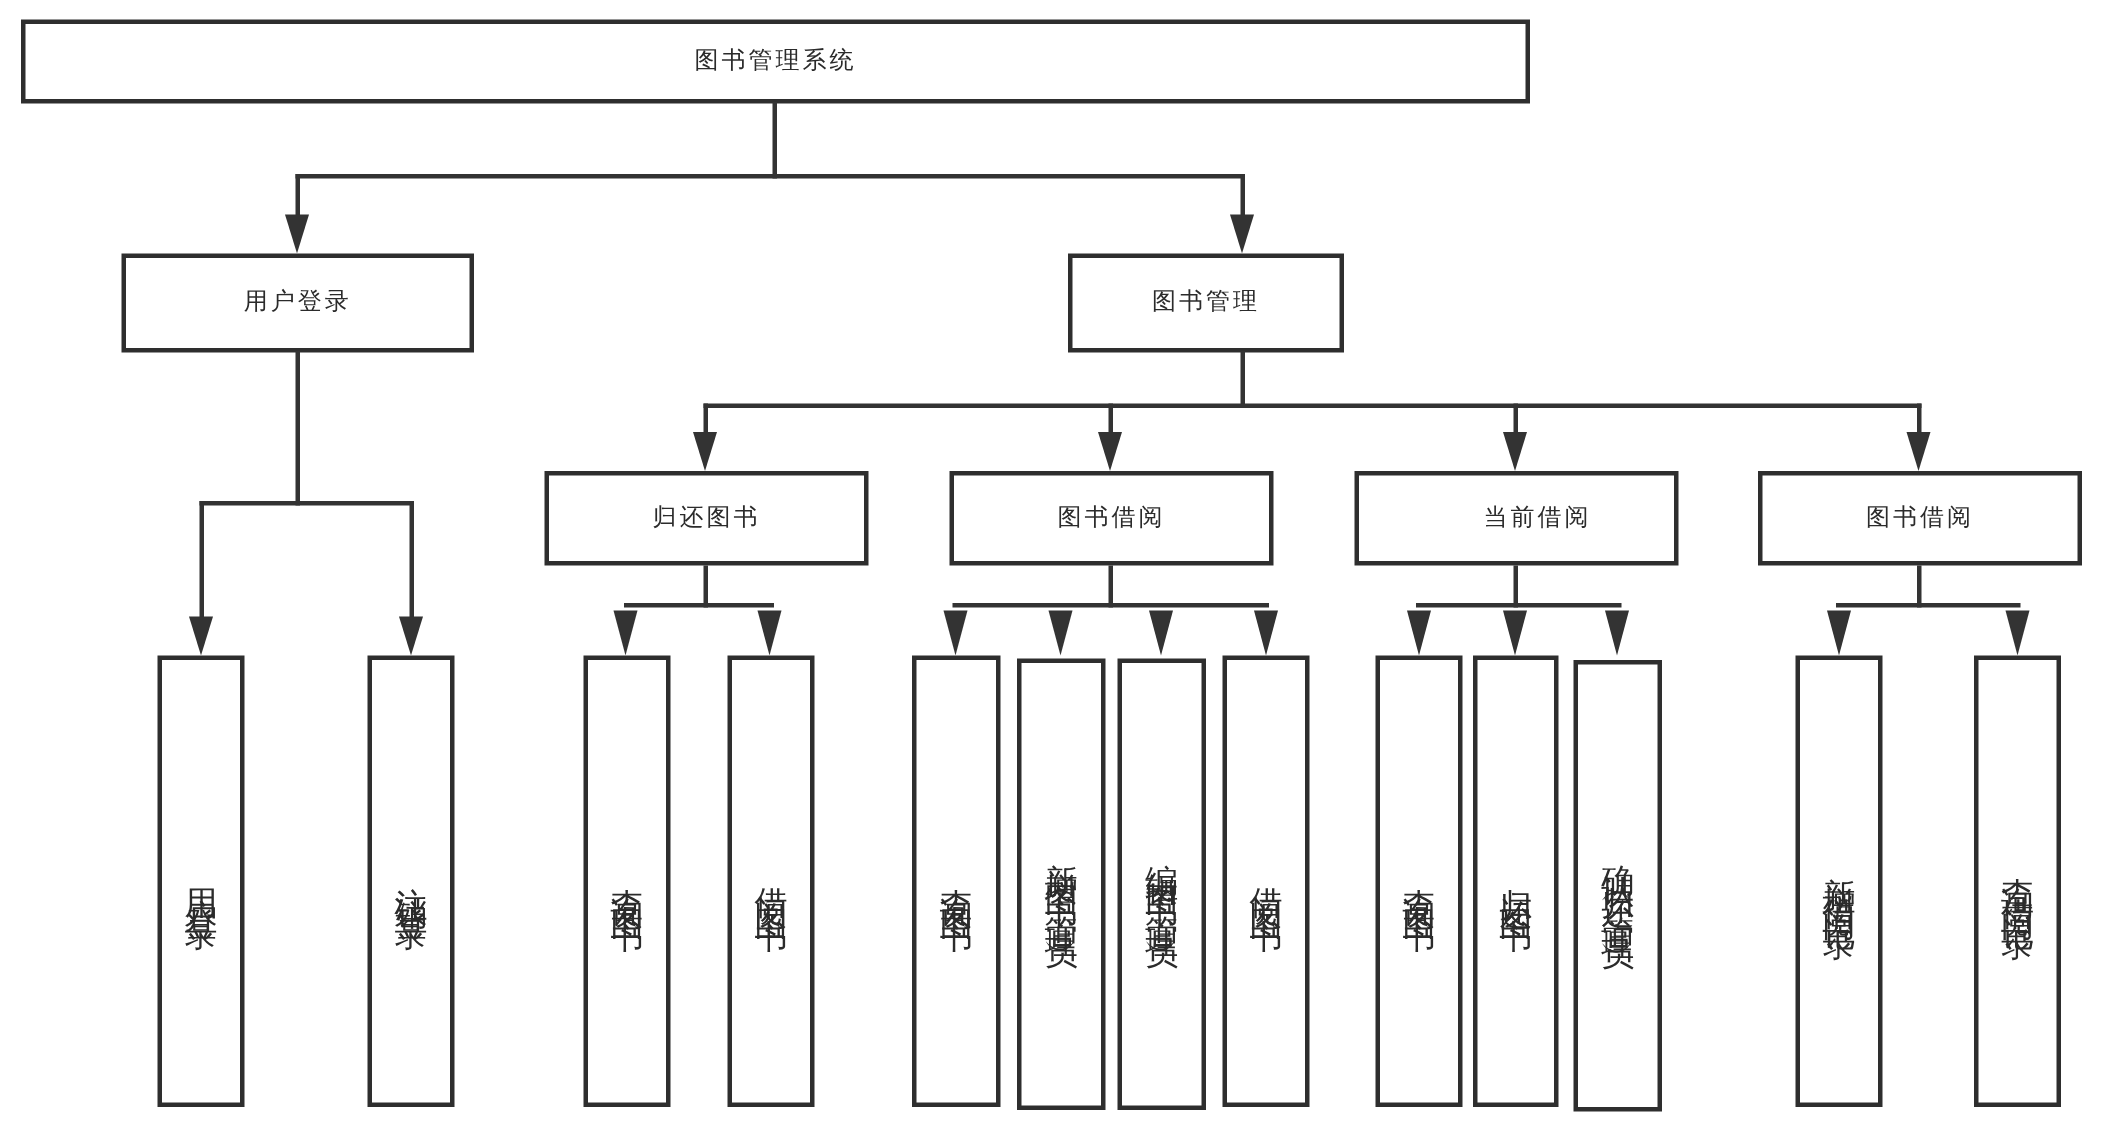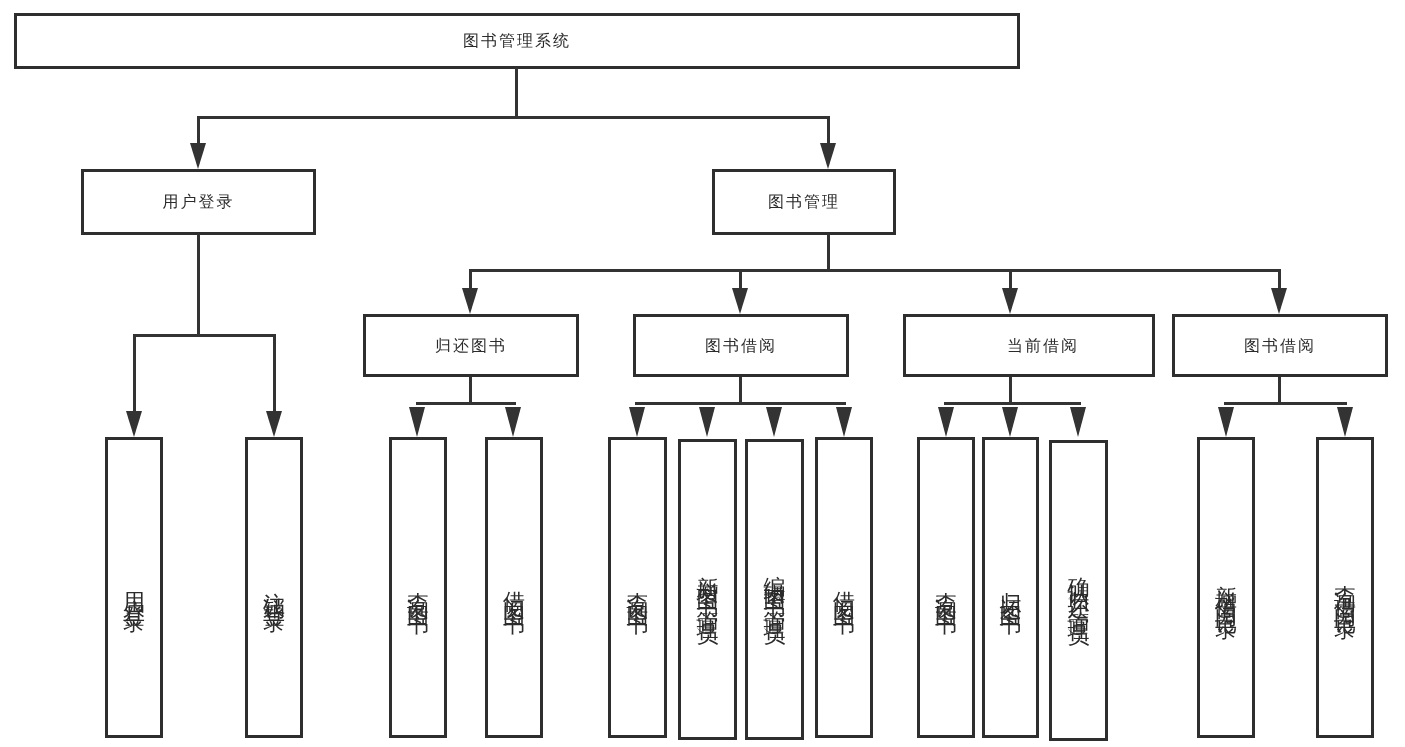--- a/index.html
+++ b/index.html
@@ -61,21 +61,21 @@
   <div class="vline" style="left:739px; top:269px; width:3px; height:21px;"></div>
   <div class="vline" style="left:1009px; top:269px; width:3px; height:21px;"></div>
   <div class="vline" style="left:1278px; top:269px; width:3px; height:21px;"></div>
   <div class="arrow arrow-26" style="left:462px; top:288px;"></div>
   <div class="arrow arrow-26" style="left:732px; top:288px;"></div>
   <div class="arrow arrow-26" style="left:1002px; top:288px;"></div>
   <div class="arrow arrow-26" style="left:1271px; top:288px;"></div>
 
   <div class="box" style="left:363px; top:314px; width:216px; height:63px;">归还图书</div>
   <div class="box" style="left:633px; top:314px; width:216px; height:63px;">图书借阅</div>
-  <div class="box" style="left:903px; top:314px; width:252px; height:63px;padding-left:28px;">当前借阅</div>
+  <div class="box" style="left:903px; top:314px; width:216px; height:63px;padding-left:28px;">当前借阅</div>
   <div class="box" style="left:1172px; top:314px; width:216px; height:63px;">图书借阅</div>
 
   <div class="vline" style="left:469px; top:377px; width:3px; height:28px;"></div>
   <div class="hline" style="left:416px; top:402px; width:100px; height:3px;"></div>
   <div class="arrow arrow-30" style="left:409px; top:407px;"></div>
   <div class="arrow arrow-30" style="left:505px; top:407px;"></div>
 
   <div class="vline" style="left:739px; top:377px; width:3px; height:28px;"></div>
   <div class="hline" style="left:635px; top:402px; width:211px; height:3px;"></div>
   <div class="arrow arrow-30" style="left:629px; top:407px;"></div>

